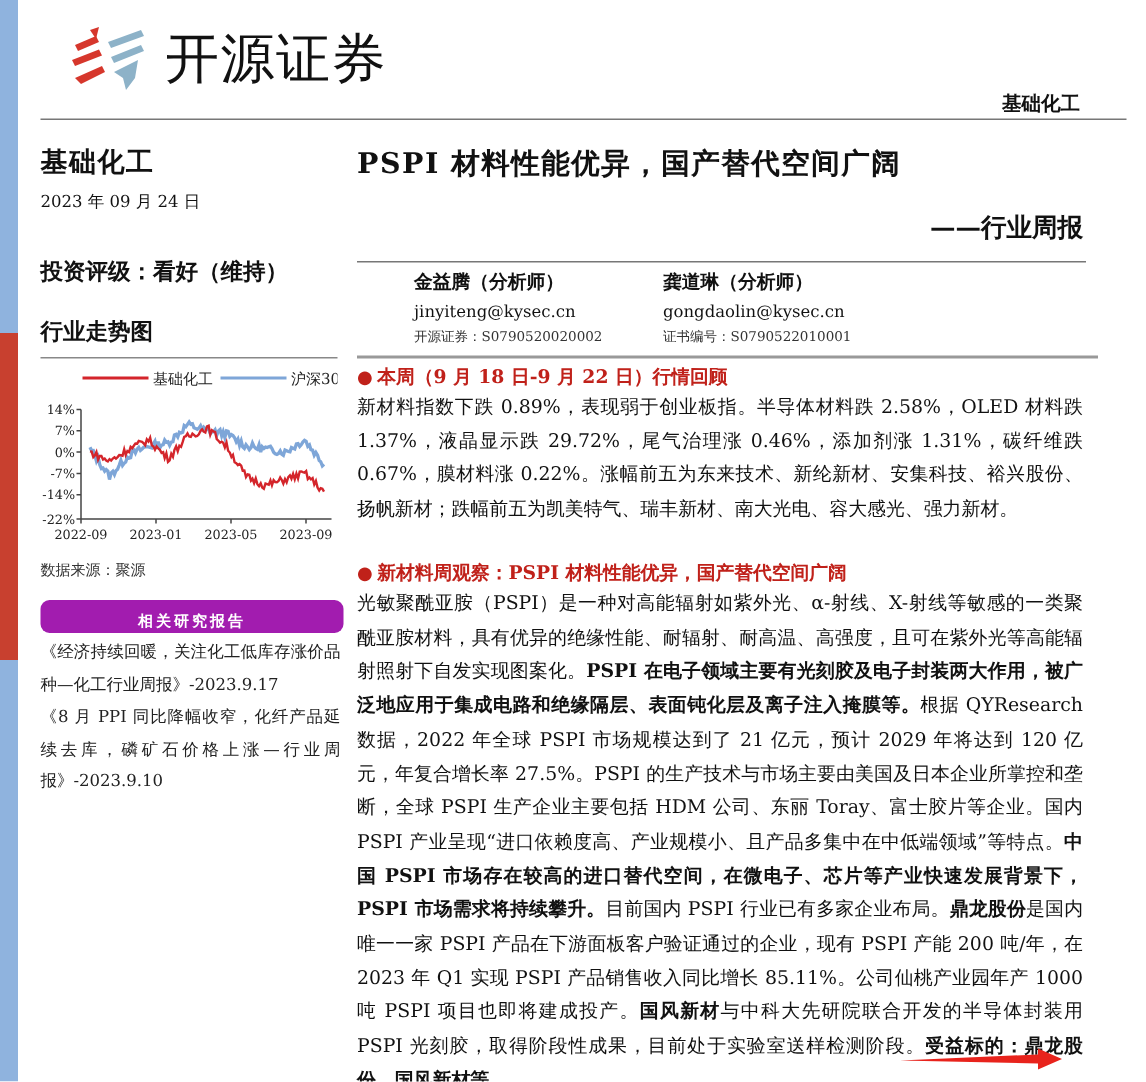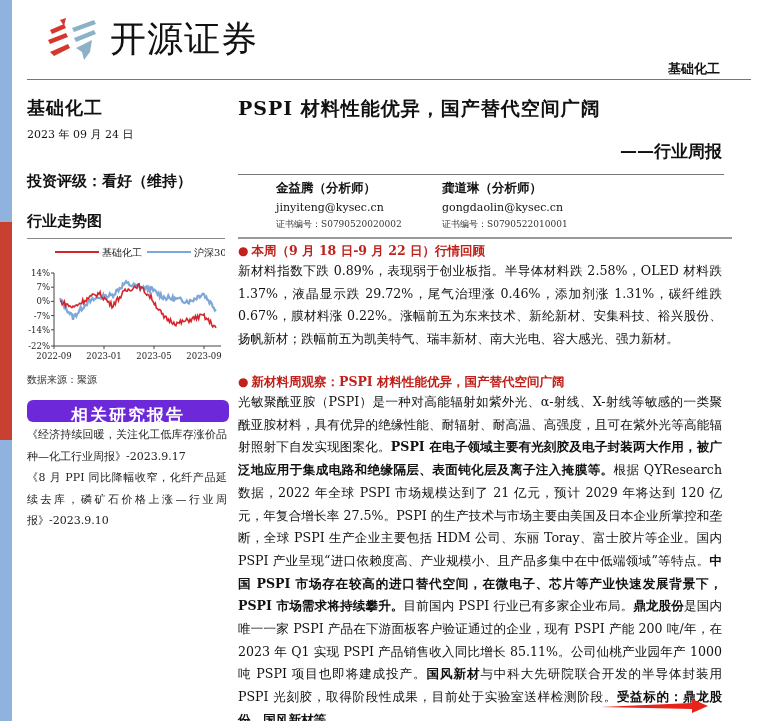--- a/index.html
+++ b/index.html
@@ -17,22 +17,22 @@
   .top-tag { position:absolute; right:44px; top:60px; font-size:13px; font-weight:bold; }
 
   .left { position:absolute; left:27px; top:96px; width:195px; }
   .sector { font-size:18px; font-weight:bold; letter-spacing:1px; }
   .date { font-size:11px; margin-top:7px; }
   .rating { font-size:15px; font-weight:bold; margin-top:30px; }
   .trend-title { font-size:15px; font-weight:bold; margin-top:21px; padding-bottom:7px; border-bottom:1px solid #888; width:198px; }
   .chart { position:relative; margin-top:4px; width:198px; height:120px; }
   .chart svg { position:absolute; left:0; top:0; }
   .src { font-size:10px; margin-top:10px; color:#333; }
-  .rel-box { margin-top:13px; width:202px; height:22px; background:#6d28d9; border-radius:6px;
-             color:#fff; font-weight:bold; font-size:17px; text-align:center; line-height:30px; letter-spacing:2px; }
+  .rel-box { margin-top:13px; width:202px; height:22px; background:#a21caf; border-radius:6px;
+             color:#fff; font-weight:bold; font-size:10px; text-align:center; line-height:30px; letter-spacing:2px; }
   .rel-list { font-size:11px; line-height:21.5px; margin-top:2px; width:200px; text-align:justify; color:#222; }
   .rel-item { }
 
   .right { position:absolute; left:238px; top:96px; width:484px; }
   .title { font-size:19px; font-weight:bold; letter-spacing:1px; }
   .subtitle { position:absolute; right:0; top:44px; font-size:17px; font-weight:bold; }
   .rule2 { position:absolute; left:0; width:486px; top:78px; border-top:1px solid #777; }
   .analysts { position:absolute; top:84px; left:0; width:486px; display:flex;margin-left:38px; }
   .analyst { width:166px; }
   .a-name { font-size:12.5px; font-weight:bold; }
@@ -114,21 +114,21 @@
 </div>
 
 <div class="right">
   <div class="title">PSPI 材料性能优异，国产替代空间广阔</div>
   <div class="subtitle">——行业周报</div>
   <div class="rule2"></div>
   <div class="analysts">
     <div class="analyst">
       <div class="a-name">金益腾（分析师）</div>
       <div class="a-mail">jinyiteng@kysec.cn</div>
-      <div class="a-cert">证书编号：S0790520020002</div>
+      <div class="a-cert">开源证券：S0790520020002</div>
     </div>
     <div class="analyst">
       <div class="a-name">龚道琳（分析师）</div>
       <div class="a-mail">gongdaolin@kysec.cn</div>
       <div class="a-cert">证书编号：S0790522010001</div>
     </div>
   </div>
   <div class="rule3"></div>
 
   <div class="sec" style="top:147px;">

